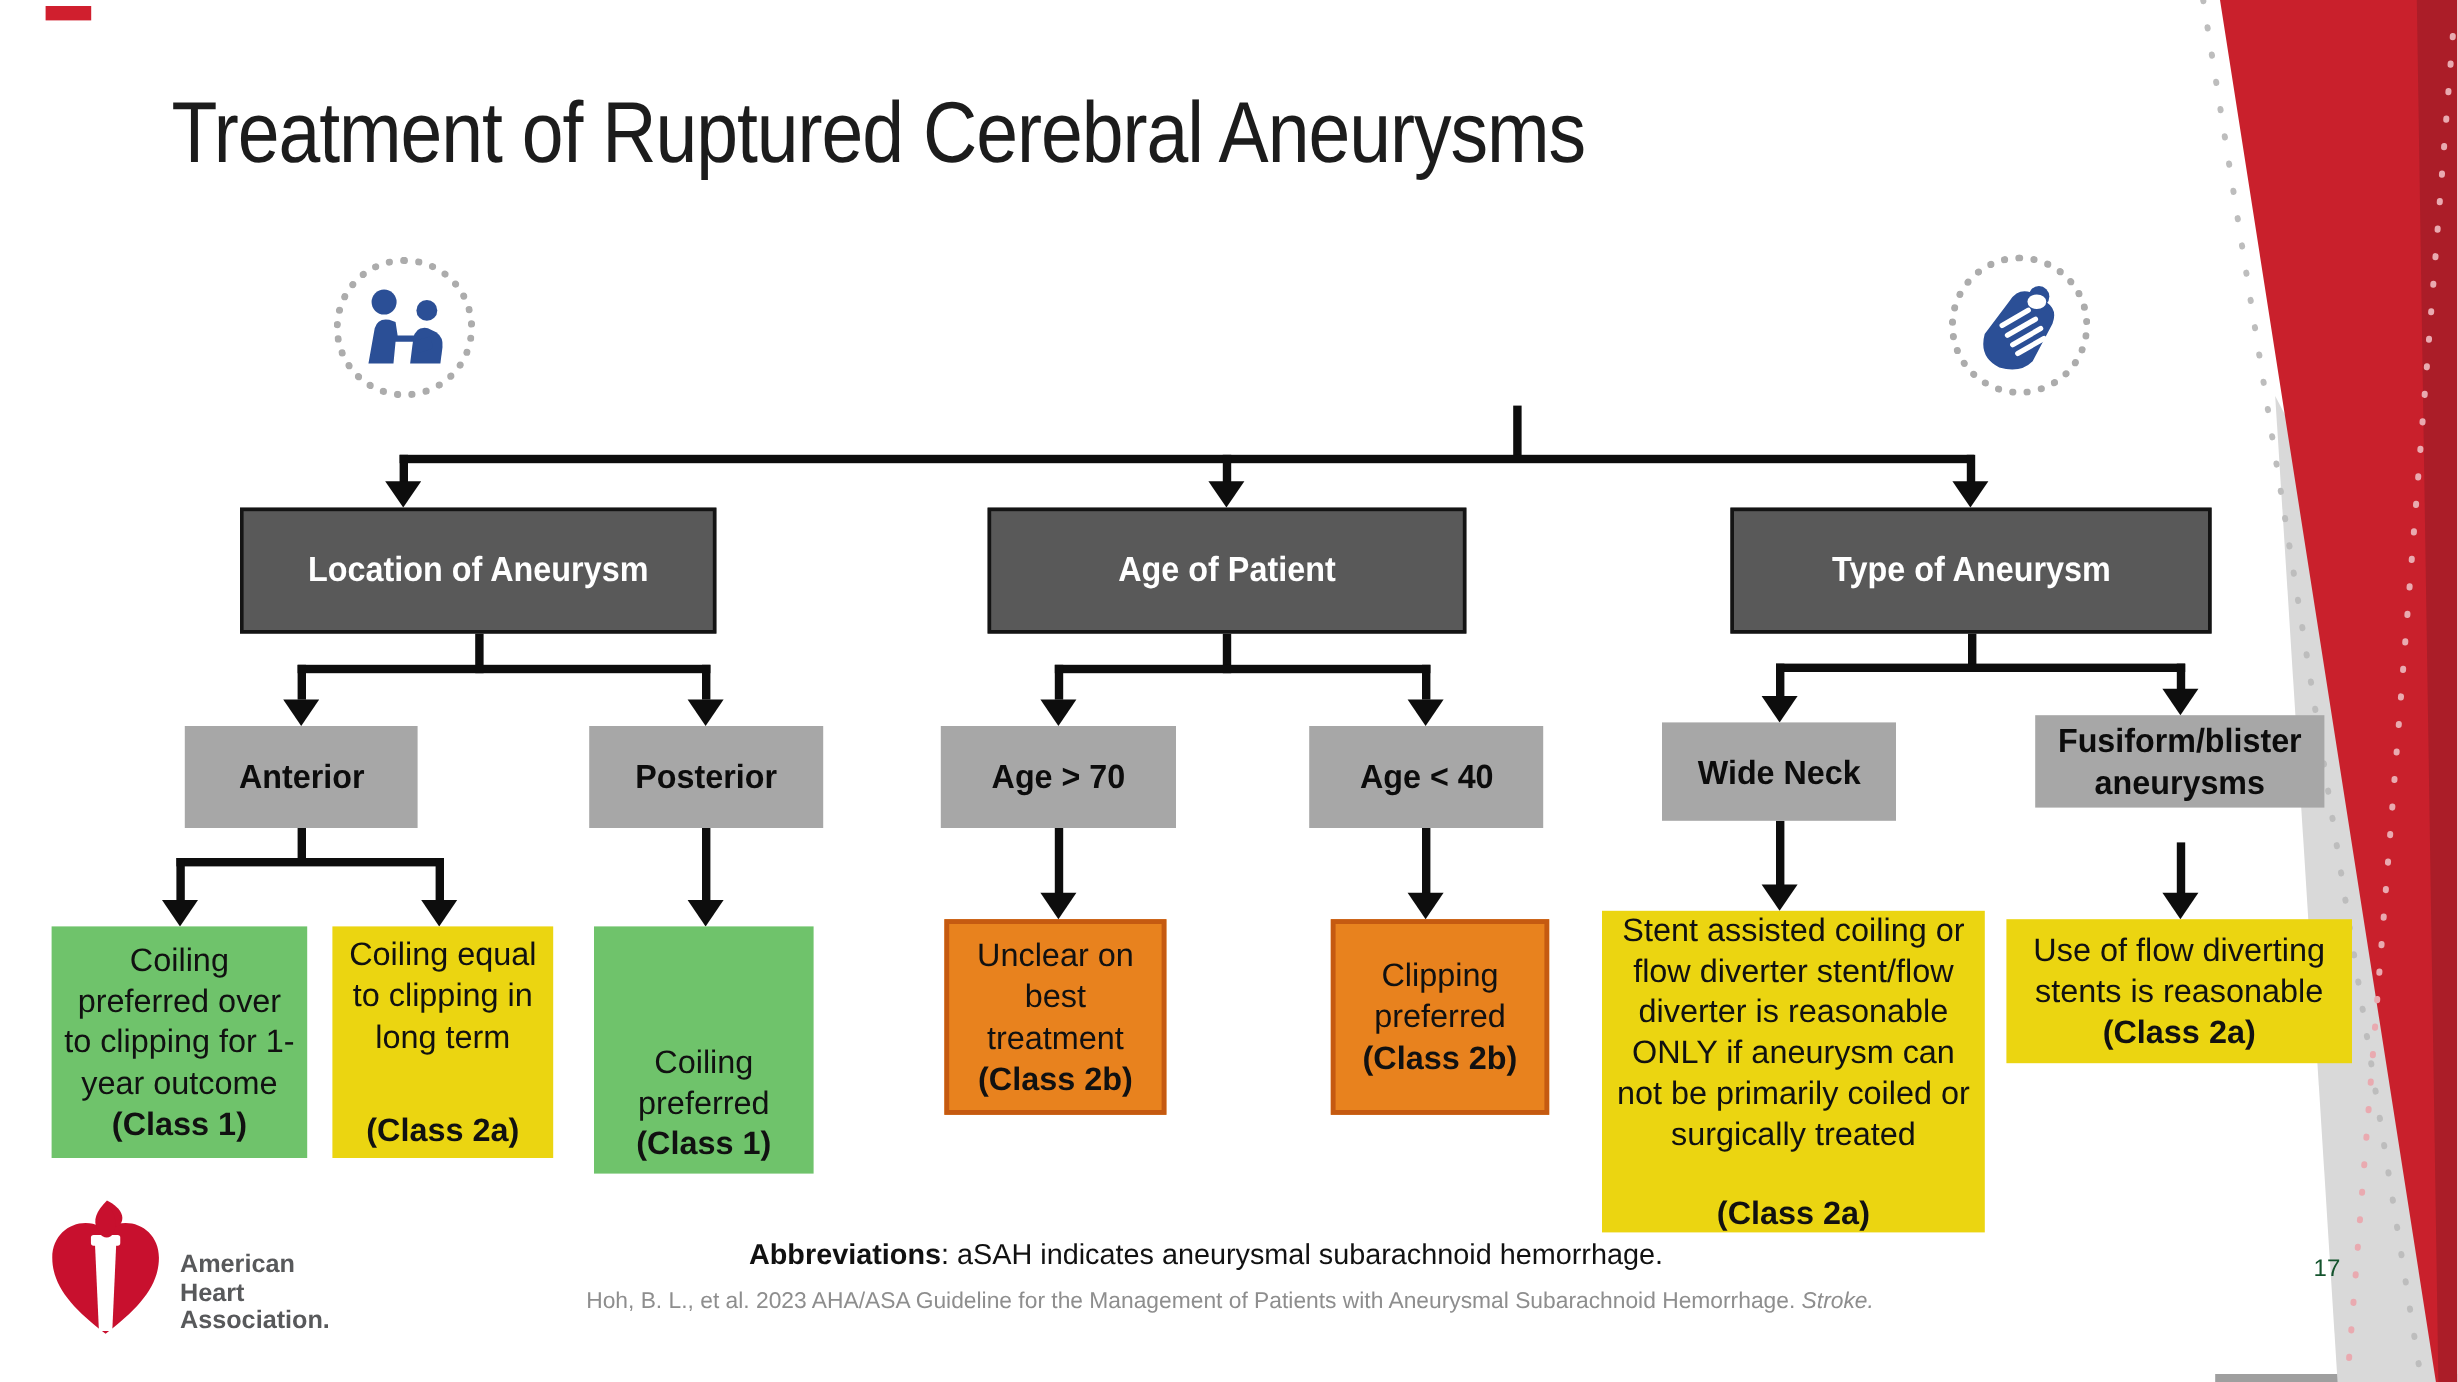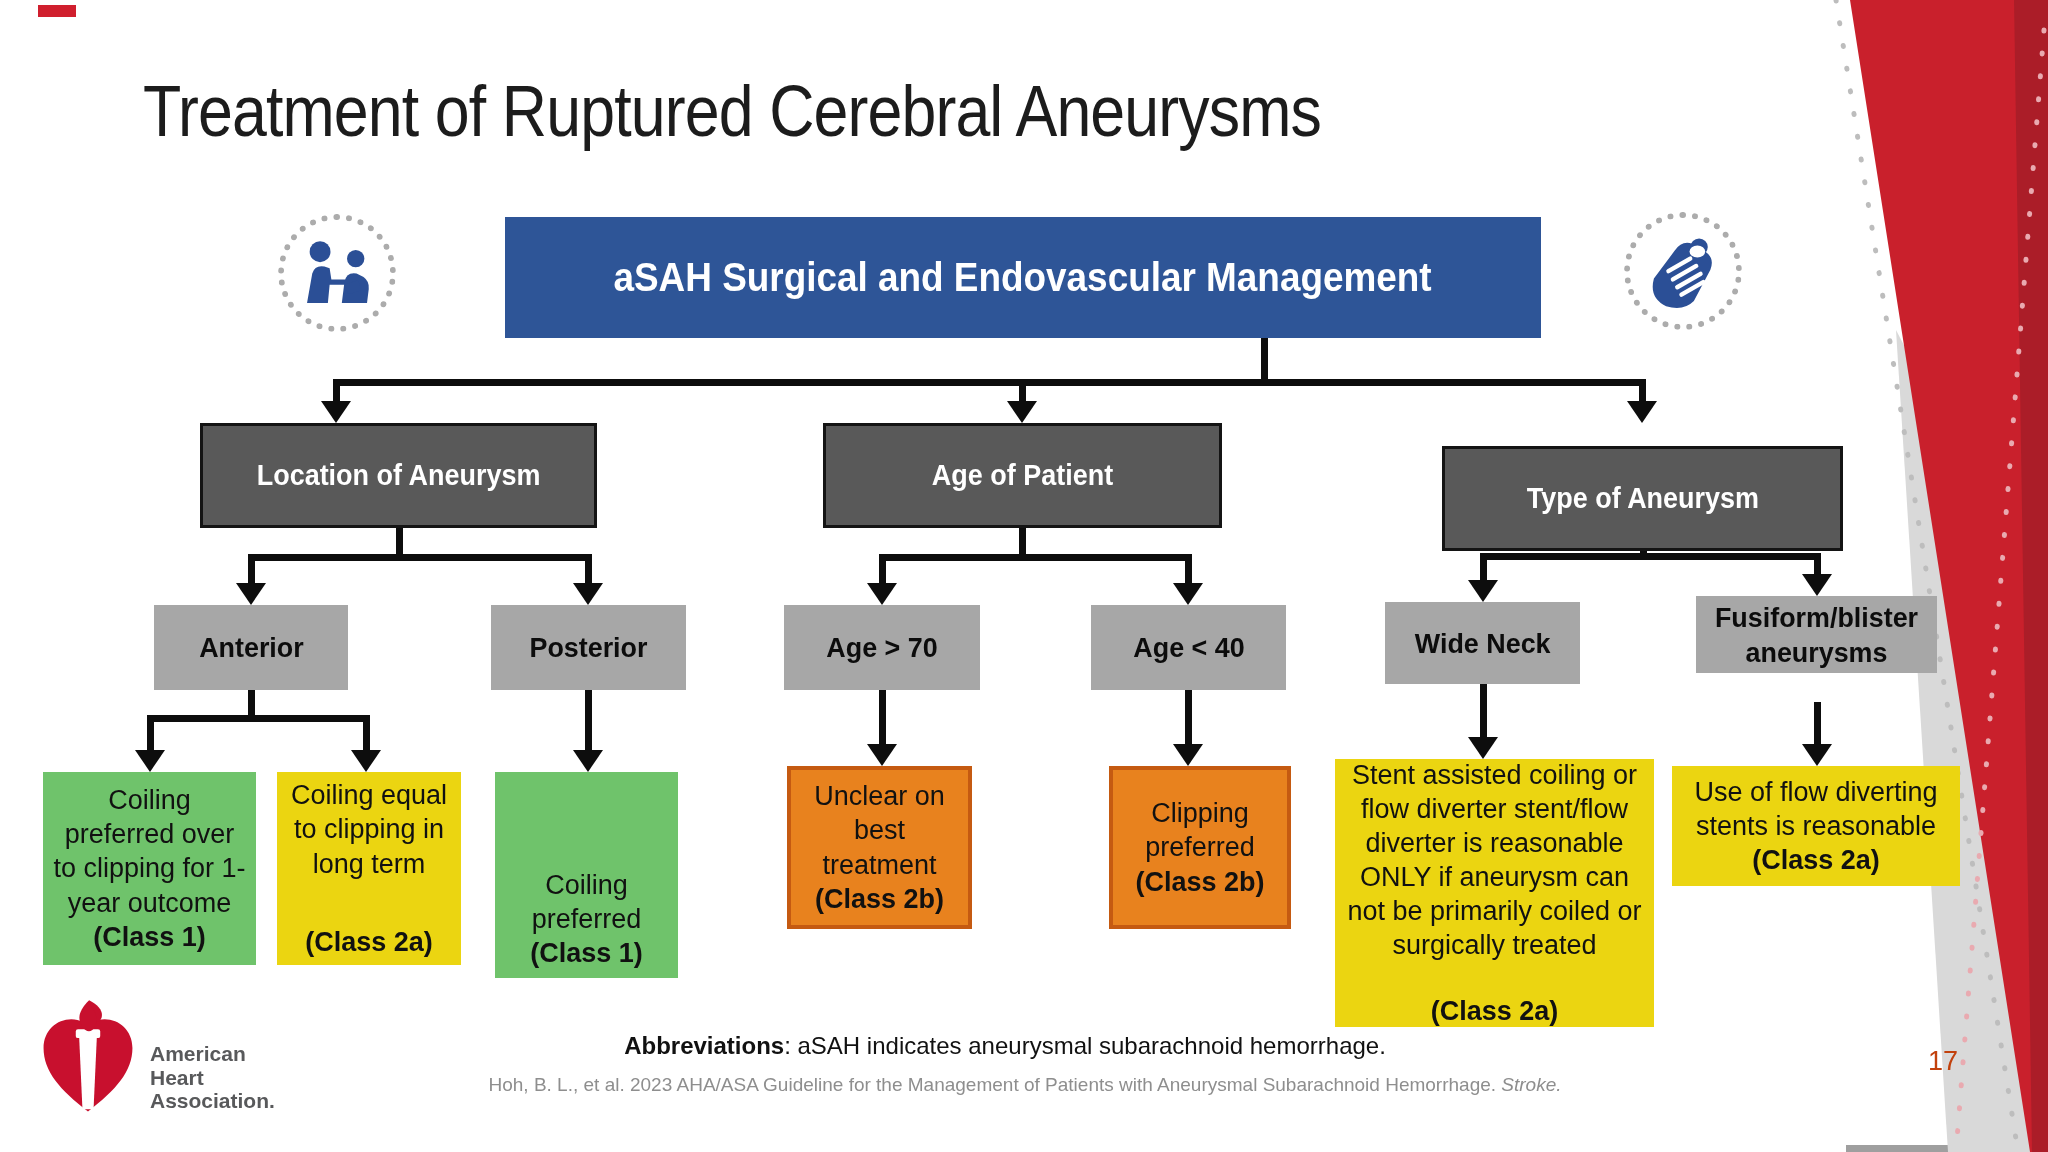--- a/index.html
+++ b/index.html
@@ -43,21 +43,21 @@
   .v-line{width:7px;}
   .h-line{height:7px;}
   .arrow{position:absolute;width:0;height:0;border-left:15px solid transparent;
          border-right:15px solid transparent;border-top:22px solid #0d0d0d;}
 
   
   .abbrev{position:absolute;left:0;top:1032px;width:2010px;text-align:center;font-size:24px;color:#111;}
   .abbrev b{font-weight:bold;}
   .citation{position:absolute;left:0;top:1074px;width:2050px;text-align:center;font-size:19px;color:#8e8e8e;}
   .citation .journal{font-style:italic;}
-  .pagenum{position:absolute;left:1928px;top:1046px;font-size:27px;color:#c2410c;}
+  .pagenum{position:absolute;left:1928px;top:1046px;font-size:20px;color:#14532d;}
 
   
   .aha{position:absolute;left:38px;top:998px;width:340px;height:135px;}
   .aha svg{position:absolute;left:0;top:0;}
   .aha-text{position:absolute;left:112px;top:44px;font-size:21px;font-weight:700;color:#58595b;line-height:1.12;}
 
   
   .deco{position:absolute;right:0;top:0;width:2048px;height:1152px;pointer-events:none;}
 
   
@@ -86,23 +86,20 @@
       <g fill="#2B4F96">
         <circle cx="30" cy="25" r="12"></circle>
         <path d="M15,84 L21,50 Q24,40 35,42 L41,44 L43,57 L68,57 L68,63 L41,63 L39,84 Z"></path>
         <circle cx="71" cy="33" r="10"></circle>
         <path d="M55,84 L58,60 Q60,48 72,50 L80,54 Q87,59 86,68 L84,84 Z"></path>
         <rect x="60" y="60" width="16" height="12" rx="2" transform="rotate(-18 68 66)"></rect>
       </g>
     </svg>
   </div>
 
-  <div class="box root">
-    <span class="lbl">aSAH Surgical and Endovascular Management</span>
-  </div>
 
   <div class="icon-circle" style="left:1624px;top:212px;">
     <svg viewBox="0 0 100 100">
       <g fill="#2B4F96">
         <path d="M30,90 Q10,80 16,58 L40,26 Q48,14 60,18 L76,28 Q86,35 81,48 L62,84 Q50,96 30,90 Z"></path>
         <circle cx="68" cy="22" r="10"></circle>
       </g>
       <g fill="#ffffff">
         <ellipse cx="66" cy="27" rx="9" ry="7"></ellipse>
         <rect x="28" y="40" width="34" height="5" rx="2.5" transform="rotate(-30 45 42)"></rect>
@@ -160,21 +157,21 @@
   <div class="arrow" style="left:1468px;top:737px;"></div>
   <div class="v-line" style="left:1814px;top:702px;height:43px;"></div>
   <div class="arrow" style="left:1802px;top:744px;"></div>
 
   <div class="box branch" style="left:200px;top:423px;width:397px;height:105px;">
     <span class="lbl">Location of Aneurysm</span>
   </div>
   <div class="box branch" style="left:823px;top:423px;width:399px;height:105px;">
     <span class="lbl">Age of Patient</span>
   </div>
-  <div class="box branch" style="left:1442px;top:423px;width:401px;height:105px;margin-top:23px;">
+  <div class="box branch" style="left:1442px;top:423px;width:401px;height:105px;">
     <span class="lbl">Type of Aneurysm</span>
   </div>
 
   <div class="box criterion" style="left:154px;top:605px;width:194px;height:85px;">
     <span class="lbl">Anterior</span>
   </div>
   <div class="box criterion" style="left:491px;top:605px;width:195px;height:85px;">
     <span class="lbl">Posterior</span>
   </div>
   <div class="box criterion" style="left:784px;top:605px;width:196px;height:85px;">

